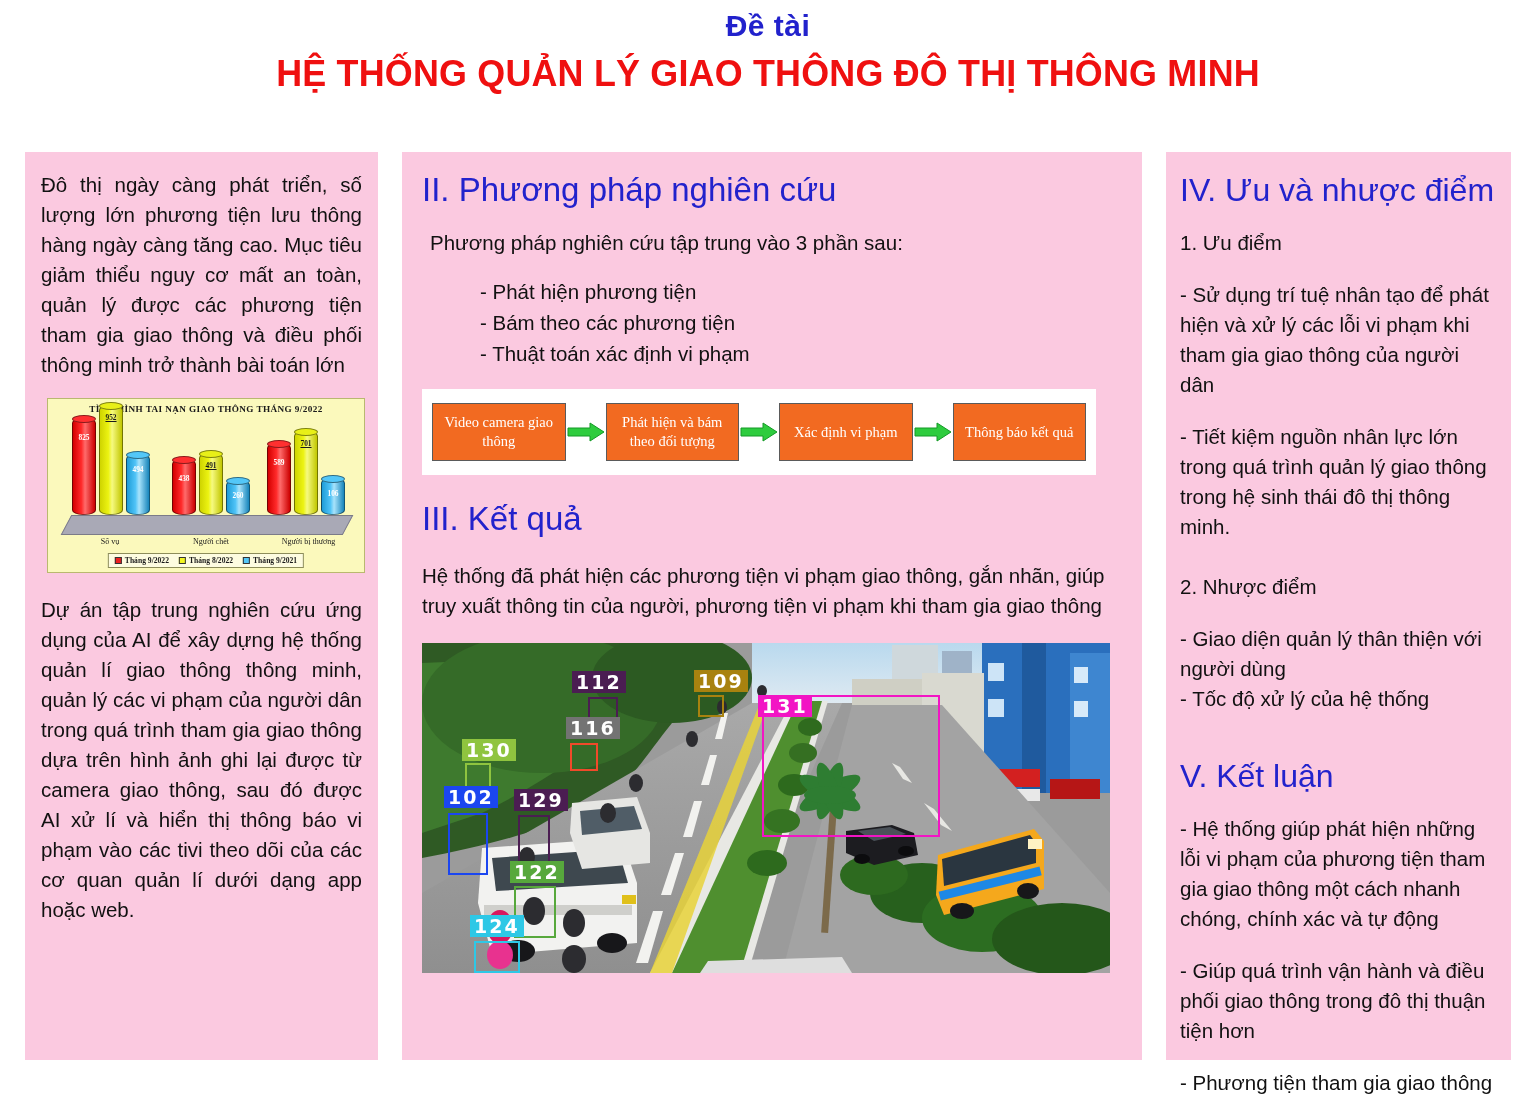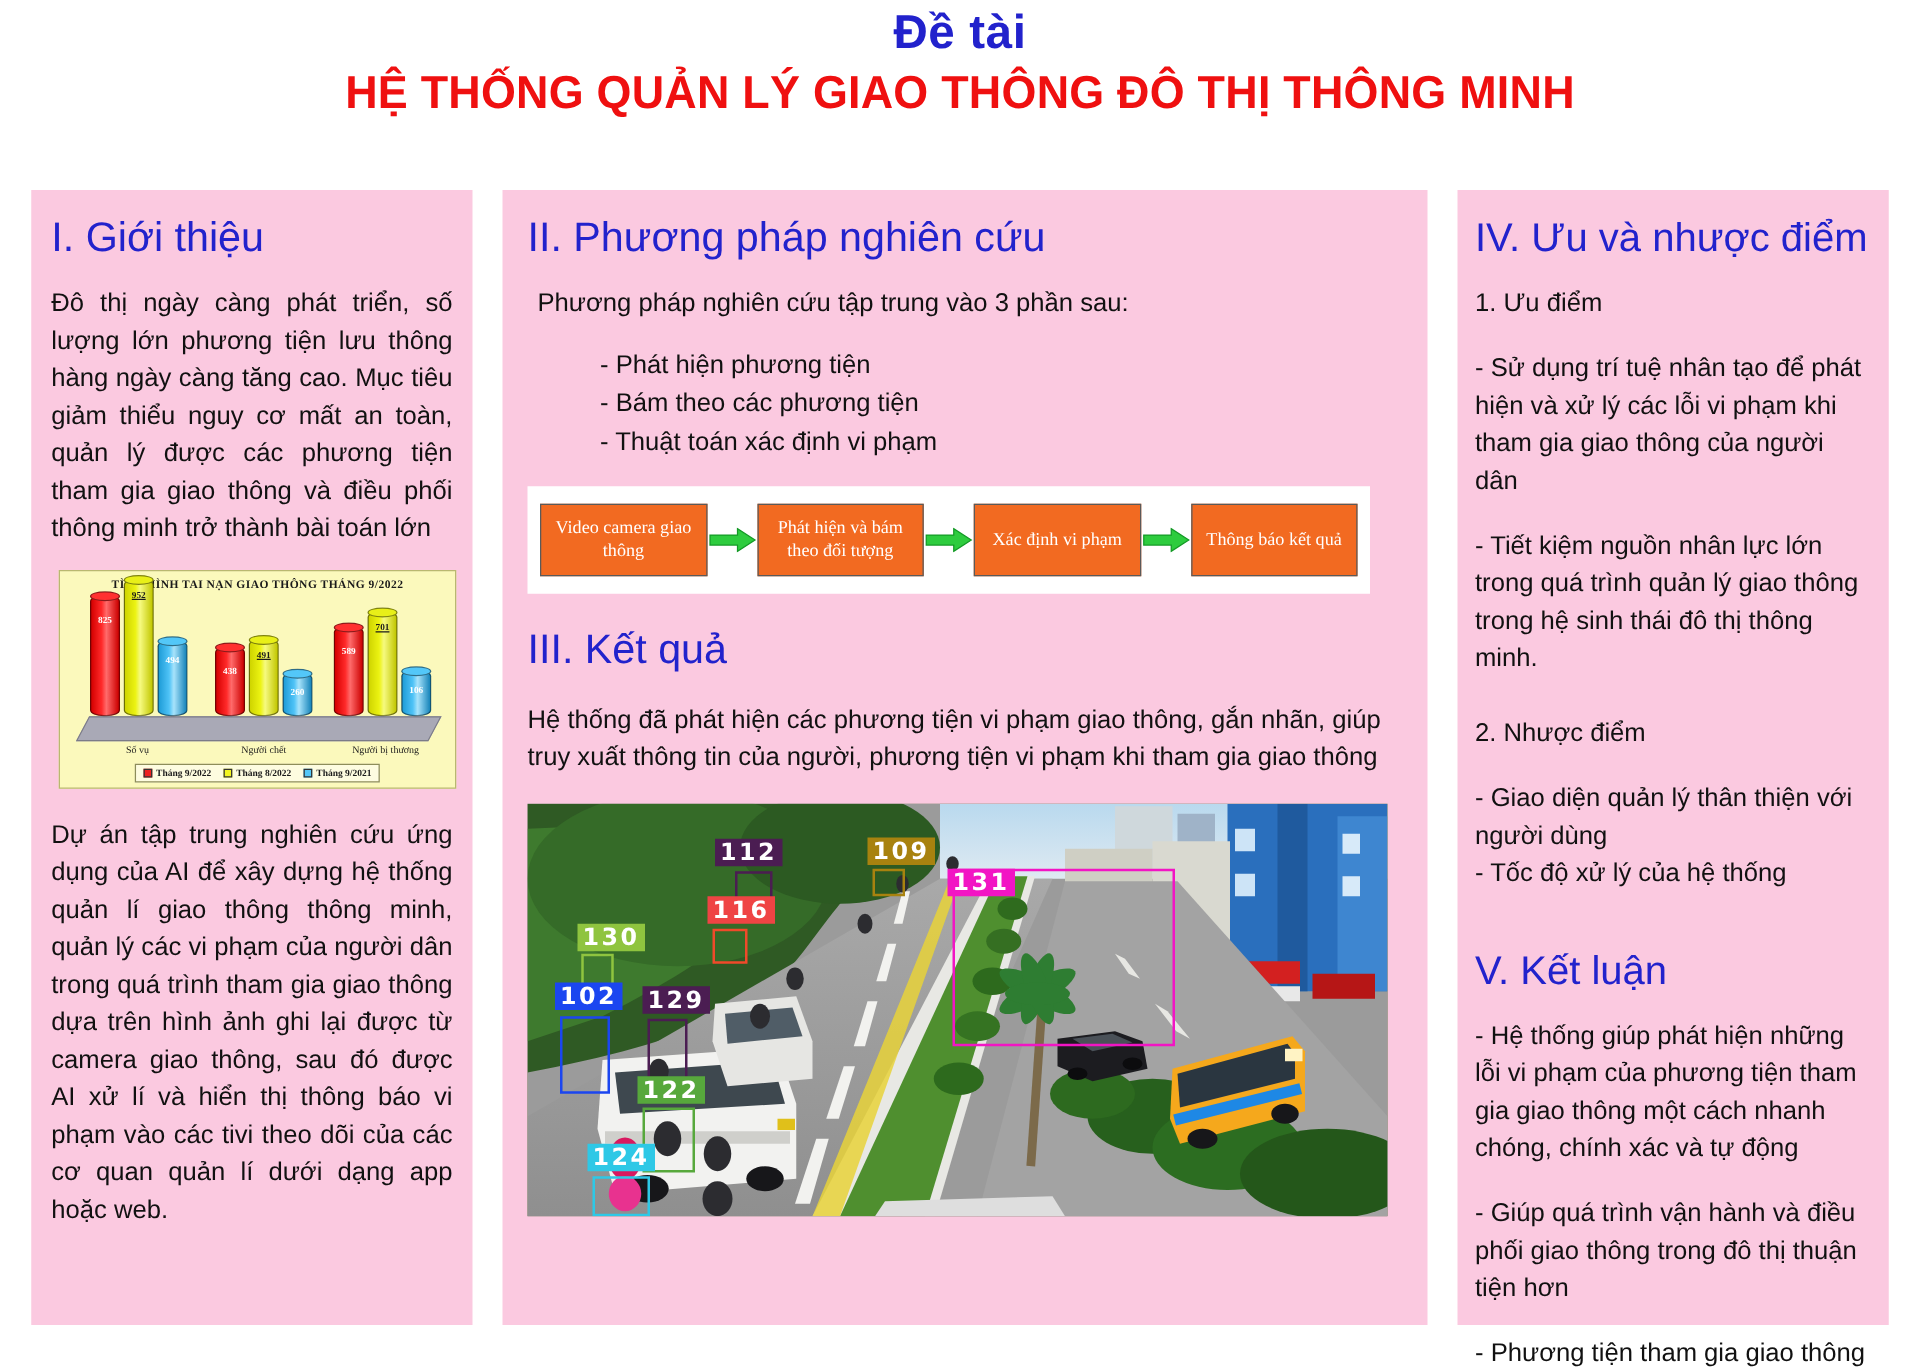--- a/index.html
+++ b/index.html
@@ -10,21 +10,21 @@
     background: #ffffff;
     font-family: "Liberation Sans", sans-serif;
     overflow: hidden;
     position: relative;
   }
 
   
   #poster-header { width: 100%; text-align: center; padding-top: 8px; }
   #subject-label {
     color: #2222cc;
-    font-size: 38px;
+    font-size: 30px;
     font-weight: bold;
     letter-spacing: 0.5px;
     line-height: 36px;
   }
   #poster-title {
     color: #ef1010;
     font-size: 37px;
     font-weight: bold;
     letter-spacing: 0.2px;
     line-height: 48px;
@@ -190,21 +190,20 @@
 <body>
 
 <div id="poster-header">
   <div id="subject-label">Đề tài</div>
   <div id="poster-title">HỆ THỐNG QUẢN LÝ GIAO THÔNG ĐÔ THỊ THÔNG MINH</div>
 </div>
 
 <div id="columns">
 
   <div class="panel" id="panel-intro">
-    <div class="section-head">I. Giới thiệu</div>
     <div class="body-text justify">Đô thị ngày càng phát triển, số lượng lớn phương tiện lưu thông hàng ngày càng tăng cao. Mục tiêu giảm thiểu nguy cơ mất an toàn, quản lý được các phương tiện tham gia giao thông và điều phối thông minh trở thành bài toán lớn</div>
 
     <div id="accident-chart">
       <div id="chart-title">TÌNH HÌNH TAI NẠN GIAO THÔNG THÁNG 9/2022</div>
       <div id="chart-floor"></div>
       <div id="chart-plot">
 
         <div class="bar-group" style="left:10px;">
           <div class="bar red" style="height:97px">
             <span class="cap"></span>
@@ -437,21 +436,21 @@
         <path d="M286,318 L420,314 L430,330 L278,330 Z" fill="#dedede"></path>
       </svg>
 
       <div class="det-box" style="left:166px; top:54px;  width:30px; height:26px; border-color:#4b1d52;"></div>
       <div class="det-label" style="left:150px; top:28px; background:#4b1d52;">112</div>
 
       <div class="det-box" style="left:276px; top:52px;  width:26px; height:22px; border-color:#a8820f;"></div>
       <div class="det-label" style="left:272px; top:27px; background:#a8820f;">109</div>
 
       <div class="det-box" style="left:148px; top:100px; width:28px; height:28px; border-color:#f04a2a;"></div>
-      <div class="det-label" style="left:144px; top:74px; background:#ef4444;">116</div>
+      <div class="det-label" style="left:144px; top:74px; background:#737373;">116</div>
 
       <div class="det-box" style="left:43px;  top:120px; width:26px; height:38px; border-color:#8fc43f;"></div>
       <div class="det-label" style="left:40px;  top:96px;  background:#8fc43f;">130</div>
 
       <div class="det-box" style="left:26px;  top:170px; width:40px; height:62px; border-color:#1b46f0;"></div>
       <div class="det-label" style="left:22px;  top:143px; background:#1b46f0;">102</div>
 
       <div class="det-box" style="left:96px;  top:172px; width:32px; height:58px; border-color:#4b1d52;"></div>
       <div class="det-label" style="left:92px;  top:146px; background:#4b1d52;">129</div>
 

